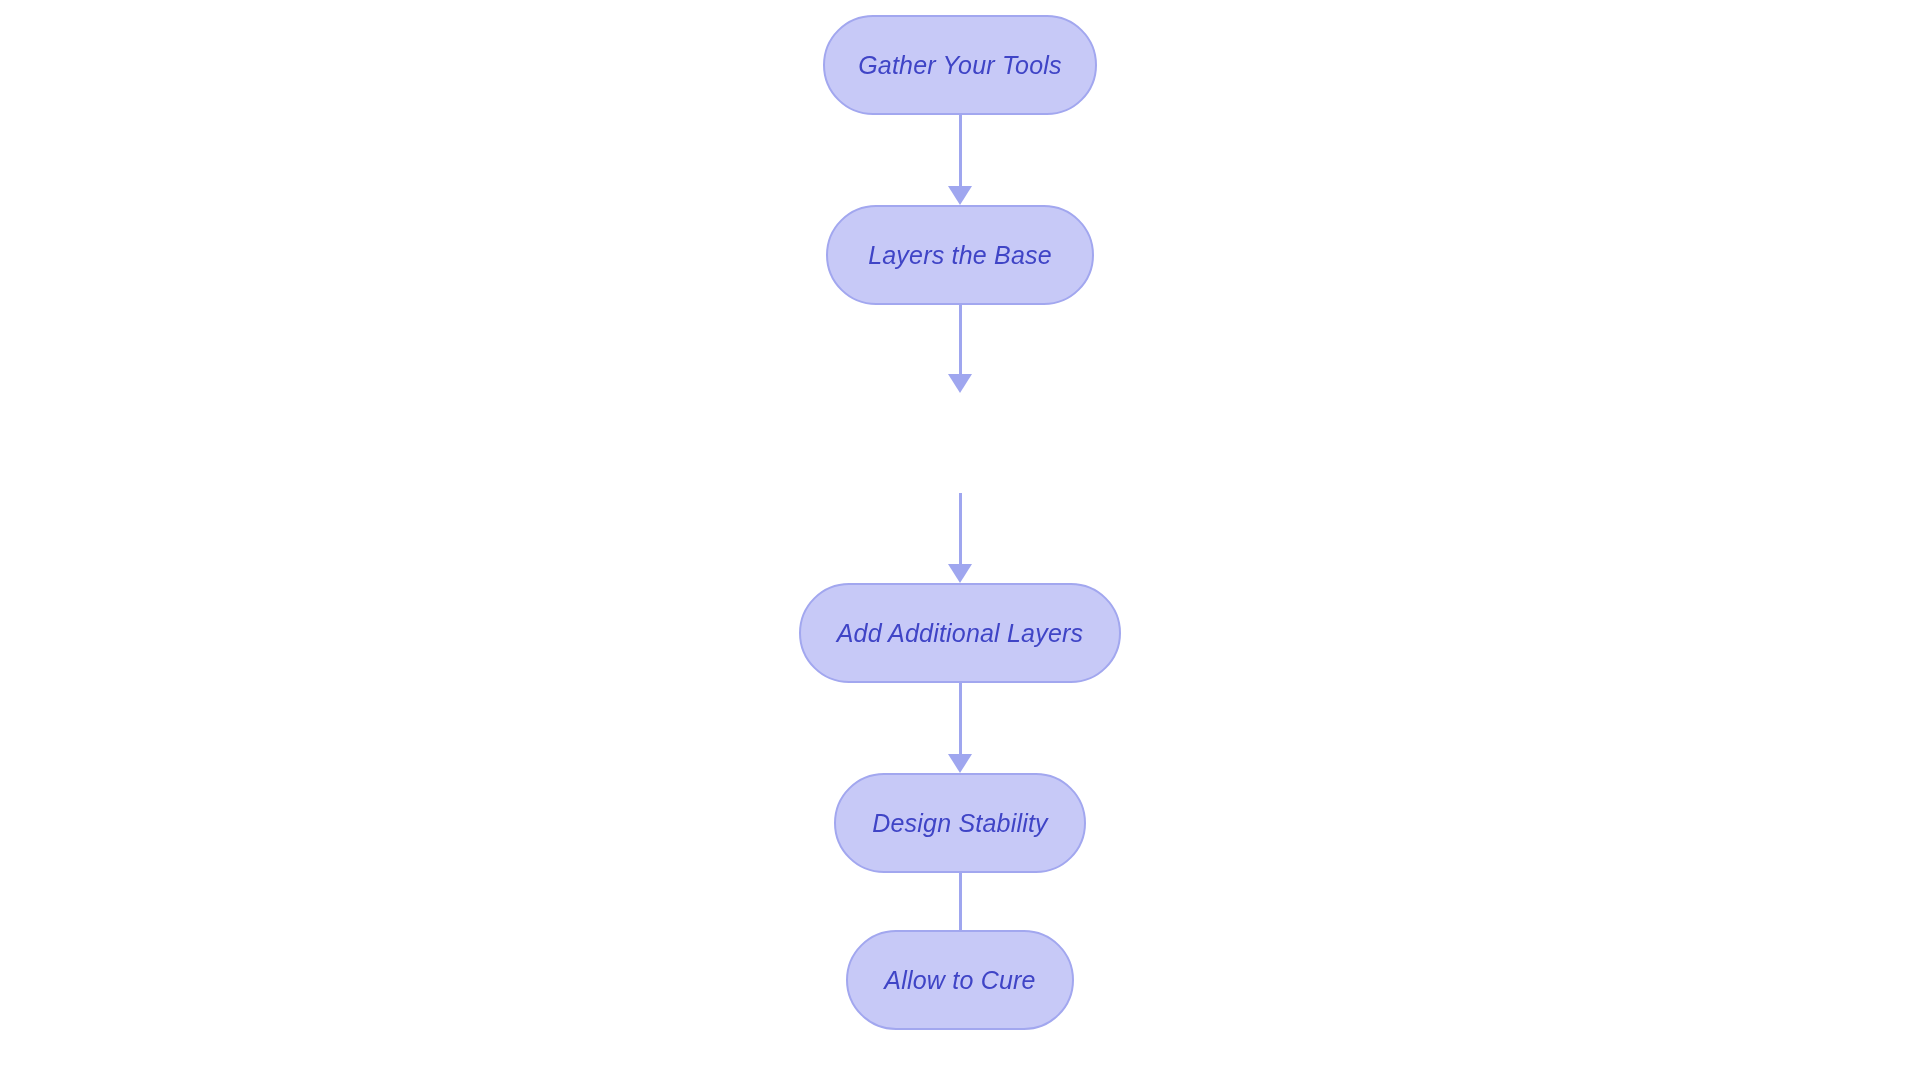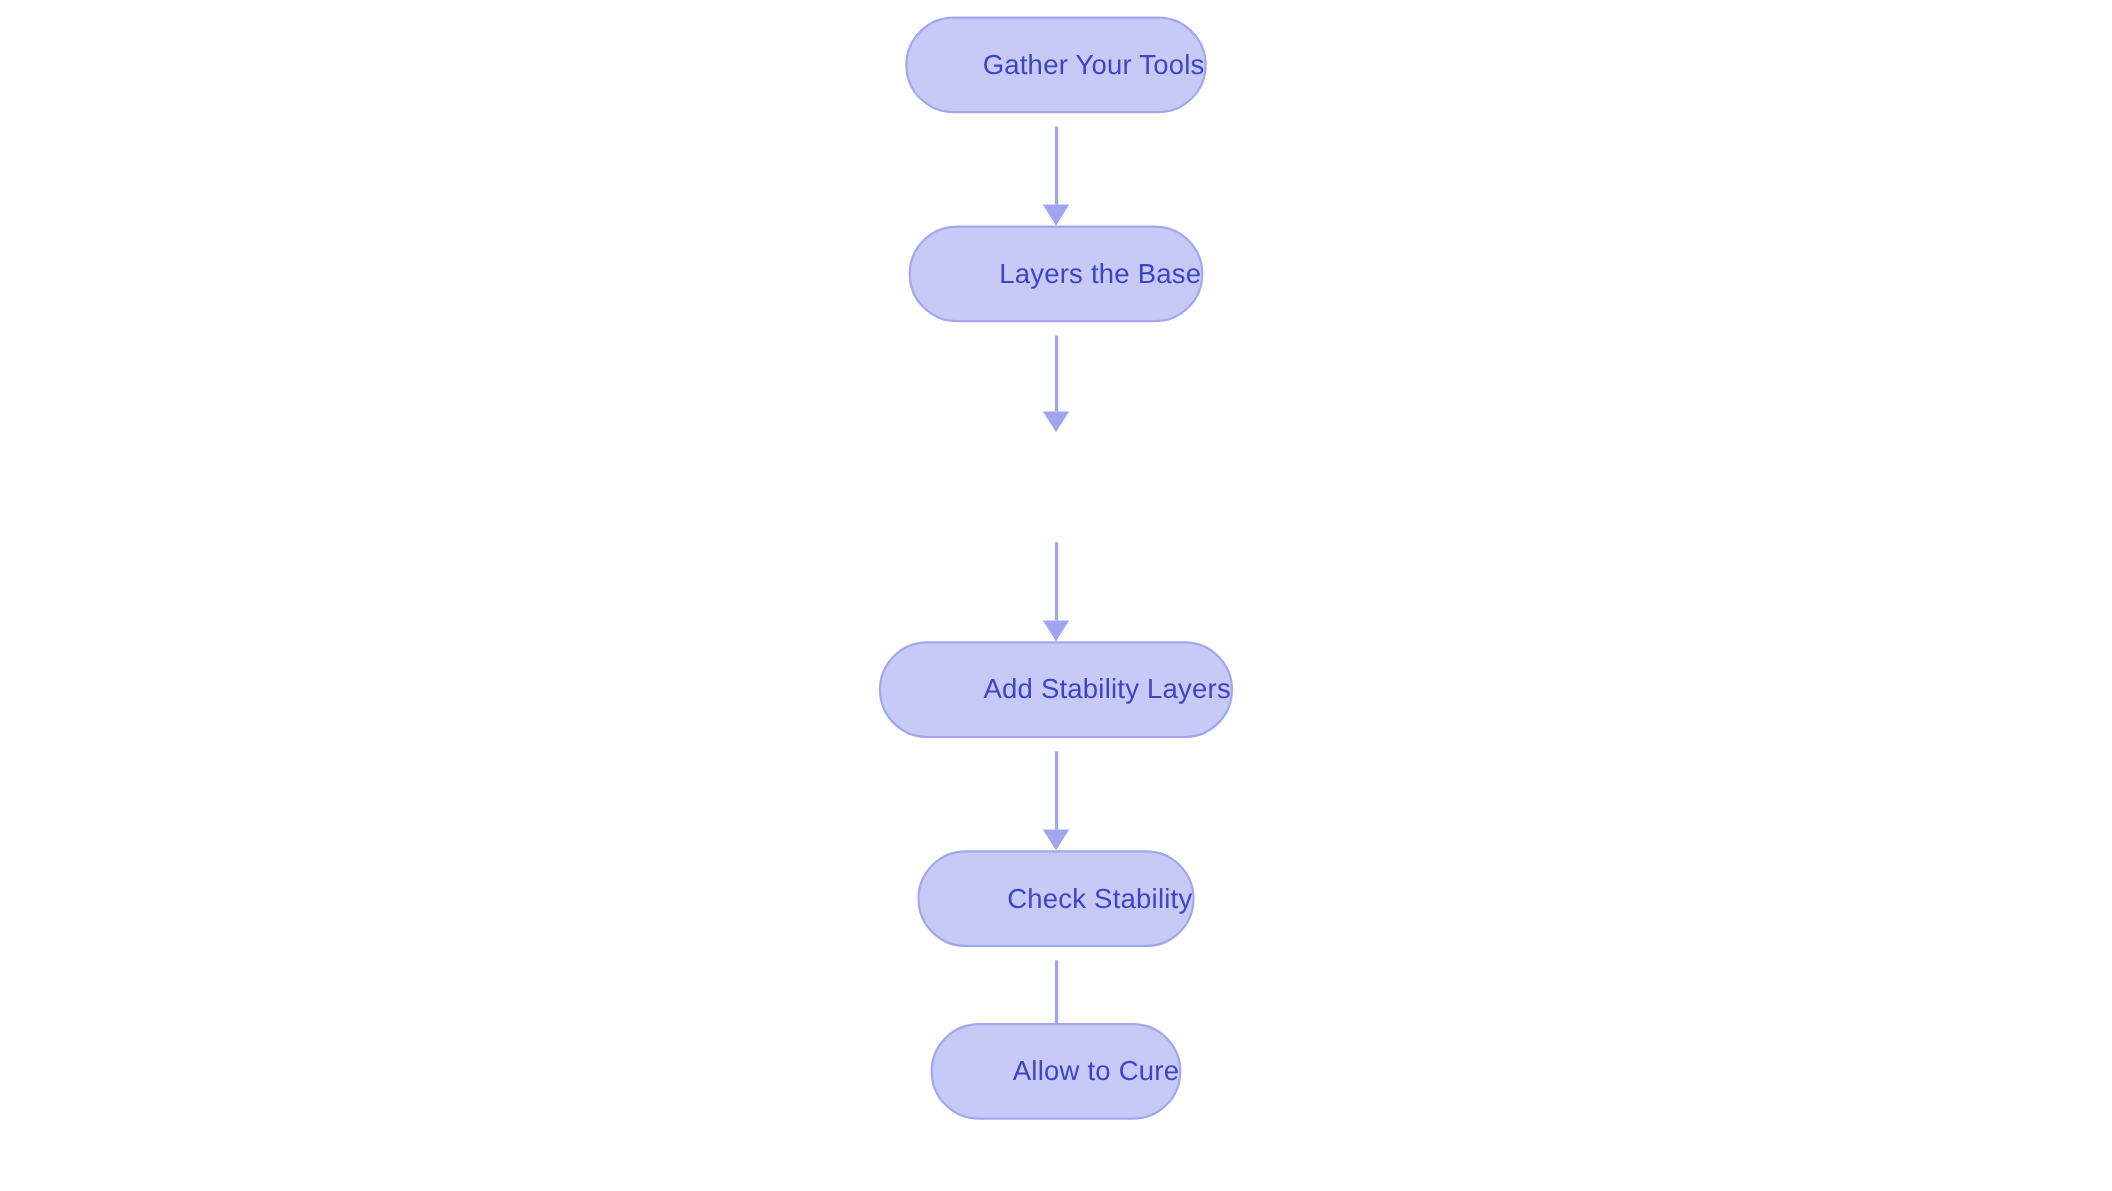--- a/index.html
+++ b/index.html
@@ -19,27 +19,28 @@
   }
   .canvas {
     position: relative;
     width: 1920px;
     height: 1083px;
   }
   .node {
     position: absolute;
     left: 50%;
     transform: translateX(-50%);
-    height: 88px;
+    height: 100px;
     background: var(--node-fill);
     border: 2px solid var(--node-border);
     border-radius: 50px;
     display: flex;
     align-items: center;
-    justify-content: flex-end;
+    justify-content: center;
+    font-style: italic;
   }
   .node .label {
     color: var(--node-text);
     font-size: 25px;
     font-weight: 500;
     letter-spacing: 0.2px;
     white-space: nowrap;
   }
   .connector {
     position: absolute;
@@ -86,30 +87,30 @@
     <div class="head"></div>
   </div>
 
 
   <div class="connector" style="top:493px; height:90px">
     <div class="stem"></div>
     <div class="head"></div>
   </div>
 
   <div class="node" style="top:583px; width:322px">
-    <span class="label">Add Stability Layers</span>
+    <span class="label">Add Additional Layers</span>
   </div>
 
   <div class="connector" style="top:683px; height:90px">
     <div class="stem"></div>
     <div class="head"></div>
   </div>
 
   <div class="node" style="top:773px; width:252px">
-    <span class="label">Check Stability</span>
+    <span class="label">Design Stability</span>
   </div>
 
   <div class="connector" style="top:873px; height:92px">
     <div class="stem"></div>
     <div class="head"></div>
   </div>
 
   <div class="node" style="top:930px; width:228px">
     <span class="label">Allow to Cure</span>
   </div>

